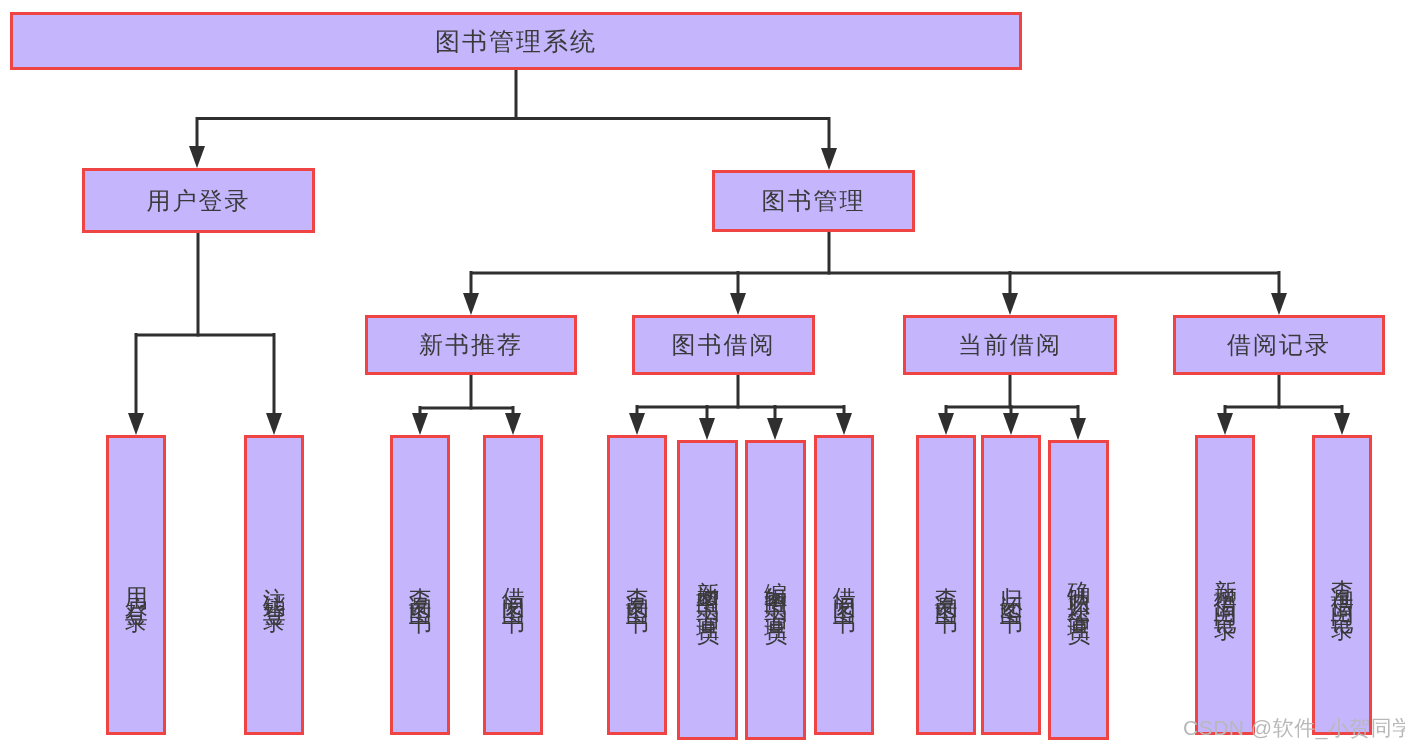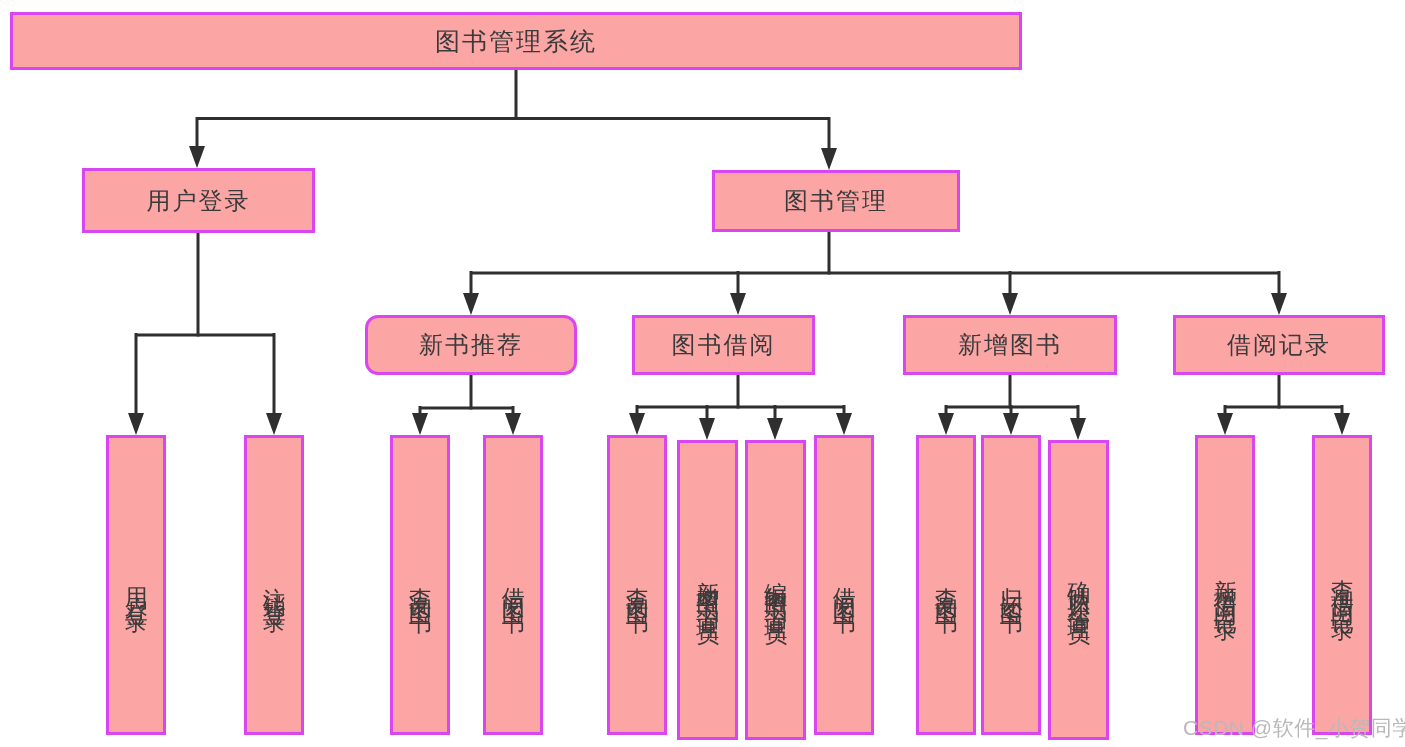--- a/index.html
+++ b/index.html
@@ -19,22 +19,22 @@
     position: absolute;
     left: 0;
     top: 0;
     width: 1405px;
     height: 747px;
     z-index: 1;
   }
   .node {
     position: absolute;
     box-sizing: border-box;
-    border: 3px solid #d946ef;
-    background: #fca5a5;
+    border: 3px solid #ef4444;
+    background: #c4b5fd;
     display: flex;
     align-items: center;
     justify-content: center;
     color: #3a3a3a;
     z-index: 2;
     text-align: right;
   }
   .hnode {
     font-size: 24px;
     letter-spacing: 2px;
@@ -143,32 +143,32 @@
     </g>
   </svg>
 
   <div class="node hnode" style="left:10px; top:12px; width:1012px; height:58px; font-size:25px;">
     <span>图书管理系统</span>
   </div>
 
   <div class="node hnode" style="left:82px; top:168px; width:233px; height:65px;">
     <span>用户登录</span>
   </div>
-  <div class="node hnode" style="left:712px; top:170px; width:248px; height:62px;">
+  <div class="node hnode" style="left:712px; top:170px; width:203px; height:62px;">
     <span>图书管理</span>
   </div>
 
-  <div class="node hnode" style="left:365px; top:315px; width:212px; height:60px;border-radius:13px;">
+  <div class="node hnode" style="left:365px; top:315px; width:212px; height:60px;">
     <span>新书推荐</span>
   </div>
   <div class="node hnode" style="left:632px; top:315px; width:183px; height:60px;">
     <span>图书借阅</span>
   </div>
   <div class="node hnode" style="left:903px; top:315px; width:214px; height:60px;">
-    <span>新增图书</span>
+    <span>当前借阅</span>
   </div>
   <div class="node hnode" style="left:1173px; top:315px; width:212px; height:60px;">
     <span>借阅记录</span>
   </div>
 
   <div class="node vnode" style="left:106px; top:435px; width:60px; height:300px;">
     <span class="vtext">用户登录</span>
   </div>
   <div class="node vnode" style="left:244px; top:435px; width:60px; height:300px;">
     <span class="vtext">注销登录</span>

